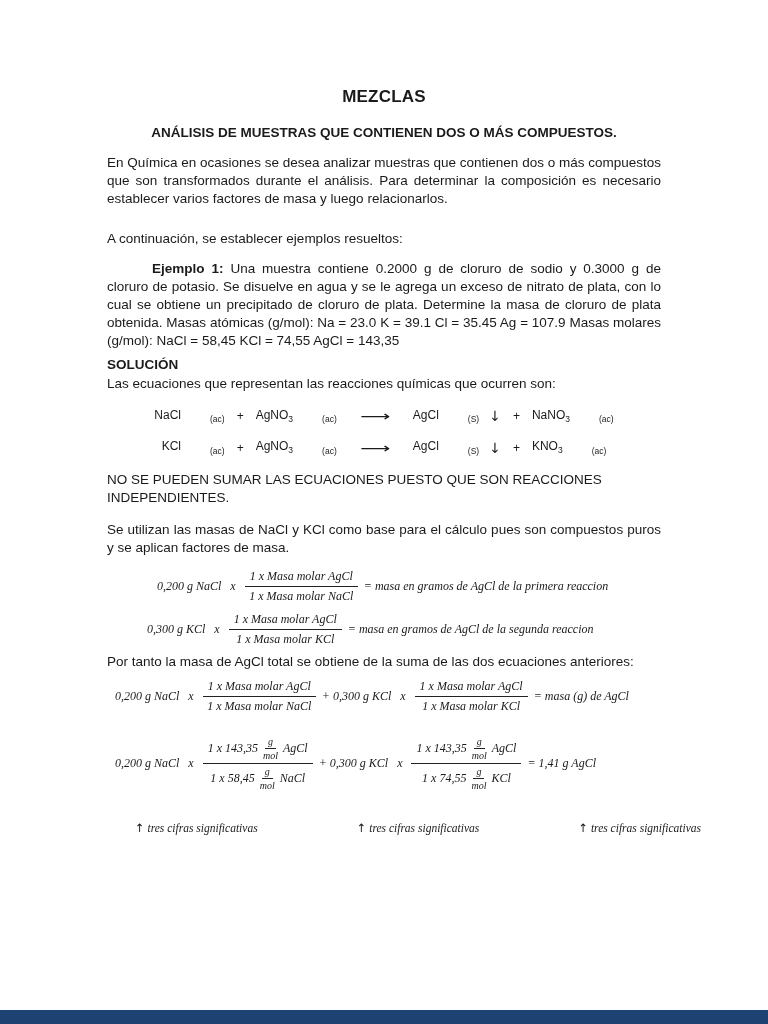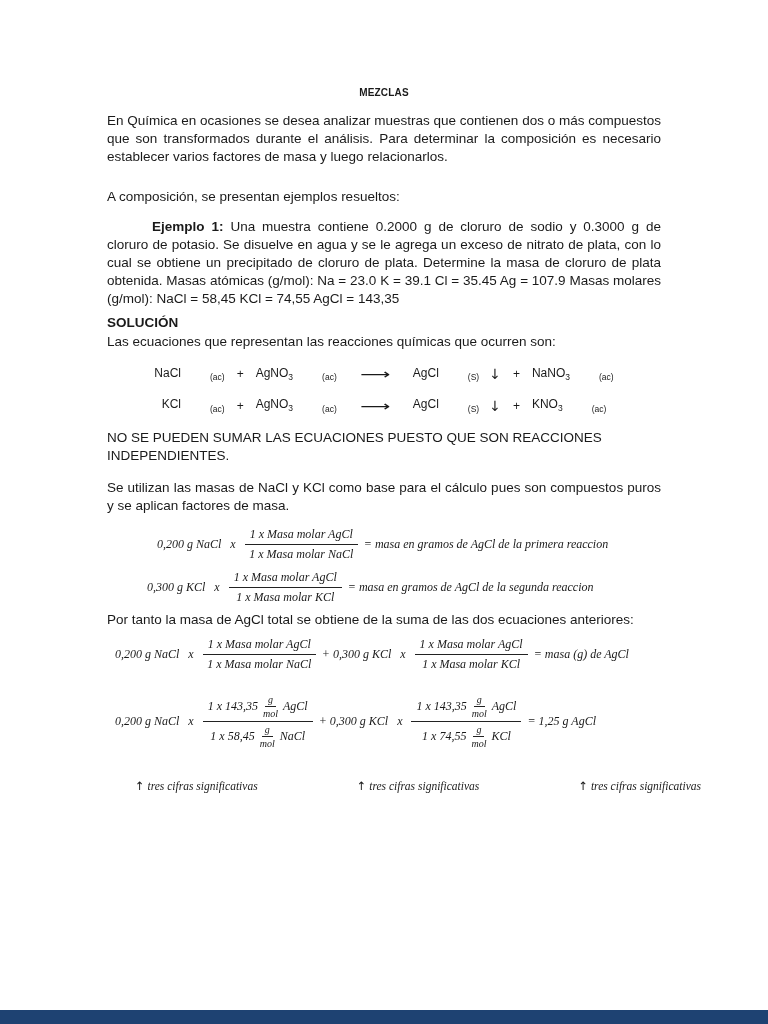--- a/index.html
+++ b/index.html
@@ -2,21 +2,21 @@
 <html><head>
 <meta charset="utf-8">
 <style>
   html,body{margin:0;padding:0;}
   body{
     width:768px;height:1024px;background:#ffffff;color:#1a1a1a;
     font-family:"Liberation Sans","DejaVu Sans",sans-serif;
     position:relative;overflow:hidden;
   }
   .page{padding:87px 107px 0 107px;}
-  .title{text-align:center;font-weight:bold;font-size:10px;letter-spacing:.2px;}
+  .title{text-align:center;font-weight:bold;font-size:17px;letter-spacing:.2px;}
   .subtitle{text-align:center;font-weight:bold;font-size:13.5px;margin-top:18px;}
   .para{font-size:13.5px;line-height:18px;text-align:justify;margin:0;}
   .intro{margin-top:14px;}
   .cont{margin-top:22px;}
   .example{margin-top:12px;}
   .bold{font-weight:bold;padding-left:45px;}
   .heading{font-weight:bold;font-size:13.5px;margin-top:6px;line-height:17px;}
   .tight{margin-top:2px;}
 
   
@@ -58,24 +58,25 @@
 
   .bottom-bar{position:absolute;left:0;bottom:0;width:768px;height:14px;}
 </style>
 </head>
 <body>
 
 <div class="page">
 
   <div class="title">MEZCLAS</div>
 
+  <div class="subtitle">ANÁLISIS DE MUESTRAS QUE CONTIENEN DOS O MÁS COMPUESTOS.</div>
 
   <p class="para intro">En Química en ocasiones se desea analizar muestras que contienen dos o más compuestos que son transformados durante el análisis. Para determinar la composición es necesario establecer varios factores de masa y luego relacionarlos.</p>
 
-  <p class="para cont">A composición, se presentan ejemplos resueltos:</p>
+  <p class="para cont">A continuación, se establecer ejemplos resueltos:</p>
 
   <p class="para example"><span class="bold">Ejemplo 1:</span> <span>Una muestra contiene 0.2000 g de cloruro de sodio y 0.3000 g de cloruro de potasio. Se disuelve en agua y se le agrega un exceso de nitrato de plata, con lo cual se obtiene un precipitado de cloruro de plata. Determine la masa de cloruro de plata obtenida. Masas atómicas (g/mol): Na = 23.0 K = 39.1 Cl = 35.45 Ag = 107.9 Masas molares (g/mol): NaCl = 58,45 KCl = 74,55 AgCl = 143,35</span></p>
 
   <div class="heading">SOLUCIÓN</div>
   <p class="para tight">Las ecuaciones que representan las reacciones químicas que ocurren son:</p>
 
   <div class="reaction">
     <span class="chem"><span>NaCl</span><sub class="st">(ac)</sub></span>
     <span class="op">+</span>
     <span class="chem"><span>AgNO</span><sub>3</sub><sub class="st">(ac)</sub></span>
@@ -173,21 +174,21 @@
       </span>
       <span class="den row">
         <span>1 x 74,55</span>
         <span class="ufrac">
             <span class="ut">g</span>
             <span class="ub">mol</span>
           </span>
         <span>KCl</span>
       </span>
     </span>
-    <span>= 1,25 g AgCl</span>
+    <span>= 1,41 g AgCl</span>
   </div>
 
   <div class="sigrow">
     <span><span class="uparrow">↑</span> <span>tres cifras significativas</span></span>
     <span><span class="uparrow">↑</span> <span>tres cifras significativas</span></span>
     <span><span class="uparrow">↑</span> <span>tres cifras significativas</span></span>
   </div>
 
 </div>
 

